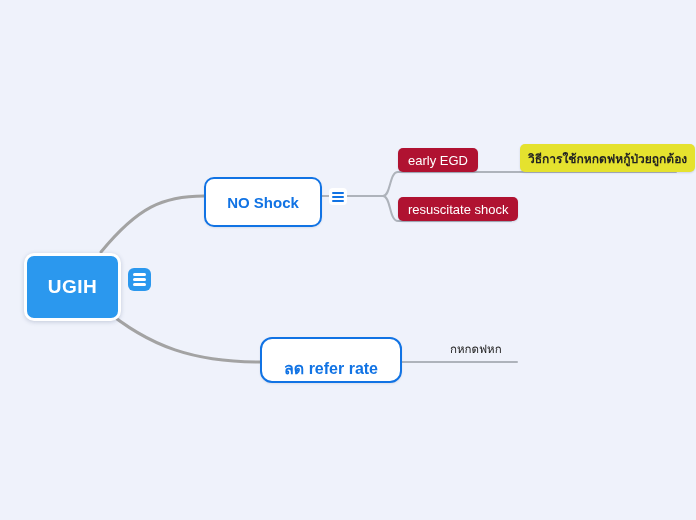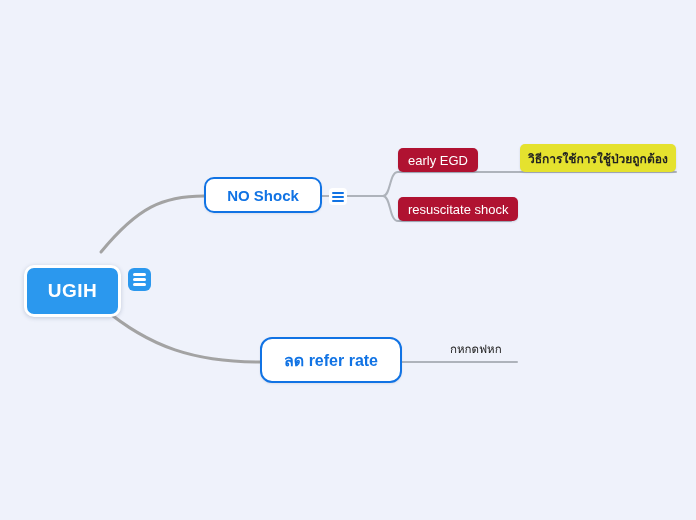--- a/index.html
+++ b/index.html
@@ -20,42 +20,41 @@
   .canvas{
     position:relative;
     width:696px;height:520px;
     background:var(--background);
   }
   svg.links{position:absolute;left:0;top:0;z-index:1;}
   .node{position:absolute;z-index:2;display:flex;align-items:center;justify-content:center;cursor:pointer;}
 
   
   .root-node{
-    left:24px;top:253px;width:97px;height:52px;
+    left:24px;top:253px;width:97px;height:68px;
     background:var(--root-node);
     border:3px solid #ffffff;
     border-radius:10px;
     box-shadow:0 1px 4px rgba(60,80,120,.25);
     color:#ffffff;
     font-weight:bold;font-size:19px;
     letter-spacing:.5px;
-    margin-top:12px;
   }
 
   
   .primary-node{
     background:#ffffff;
     border:2px solid var(--primary-border);
     border-radius:10px;
     color:var(--primary-border);
     font-weight:bold;
     box-shadow:0 1px 2px rgba(60,80,120,.12);
   }
-  .node-no-shock{left:204px;top:177px;width:118px;height:36px;font-size:15px;}
-  .node-refer-rate{left:260px;top:337px;width:142px;height:46px;font-size:16px;border-radius:12px;}
+  .node-no-shock{left:204px;top:177px;width:118px;height:50px;font-size:15px;}
+  .node-refer-rate{left:260px;top:337px;width:142px;height:46px;font-size:16px;border-radius:12px;align-items:flex-end;}
 
   
   .tag-node{
     border-radius:5px;
     font-size:13px;
     padding:0 10px;
     box-shadow:0 1px 2px rgba(60,80,120,.18);
   }
   .danger{background:var(--danger-node);color:#ffffff;}
   .node-early-egd{left:398px;top:148px;height:24px;}
@@ -116,21 +115,21 @@
     <span class="bar"></span>
     <span class="bar"></span>
     <span class="bar"></span>
   </div>
 
   <div class="node tag-node danger node-early-egd">
     <span>early EGD</span>
   </div>
 
   <div class="node tag-node highlight node-yellow">
-    <span>วิธีการใช้การใชู้ป่วยถูกต้อง</span>
+    <span>วิธีการใช้กหกดฟหกู้ป่วยถูกต้อง</span>
   </div>
 
   <div class="node tag-node danger node-resuscitate">
     <span>resuscitate shock</span>
   </div>
 
   <div class="node primary-node node-refer-rate">
     <span>ลด refer rate</span>
   </div>
 

